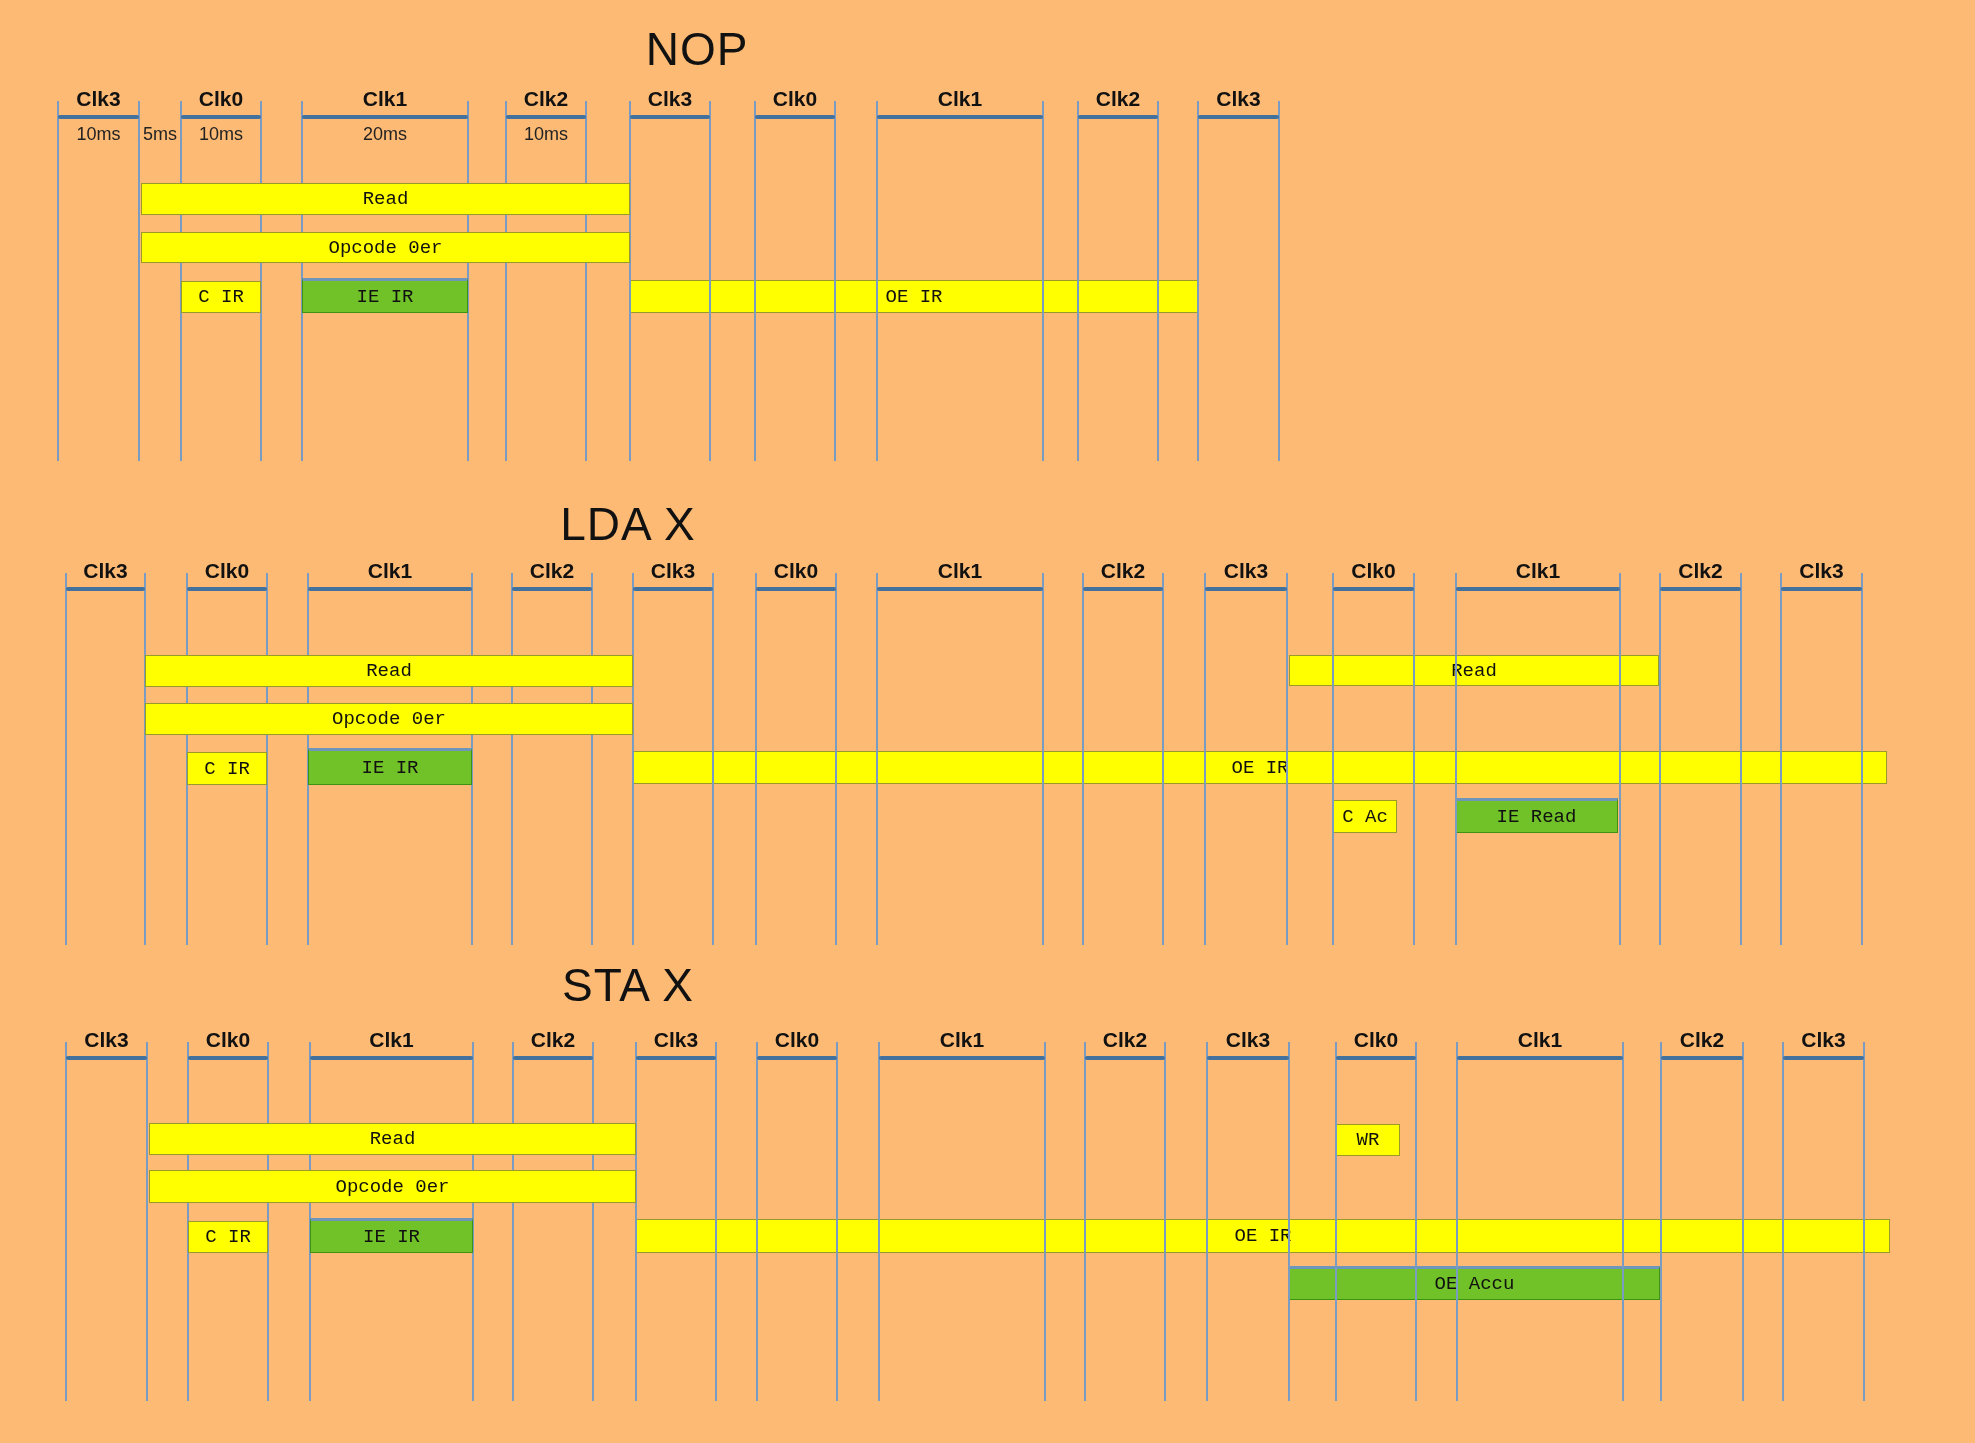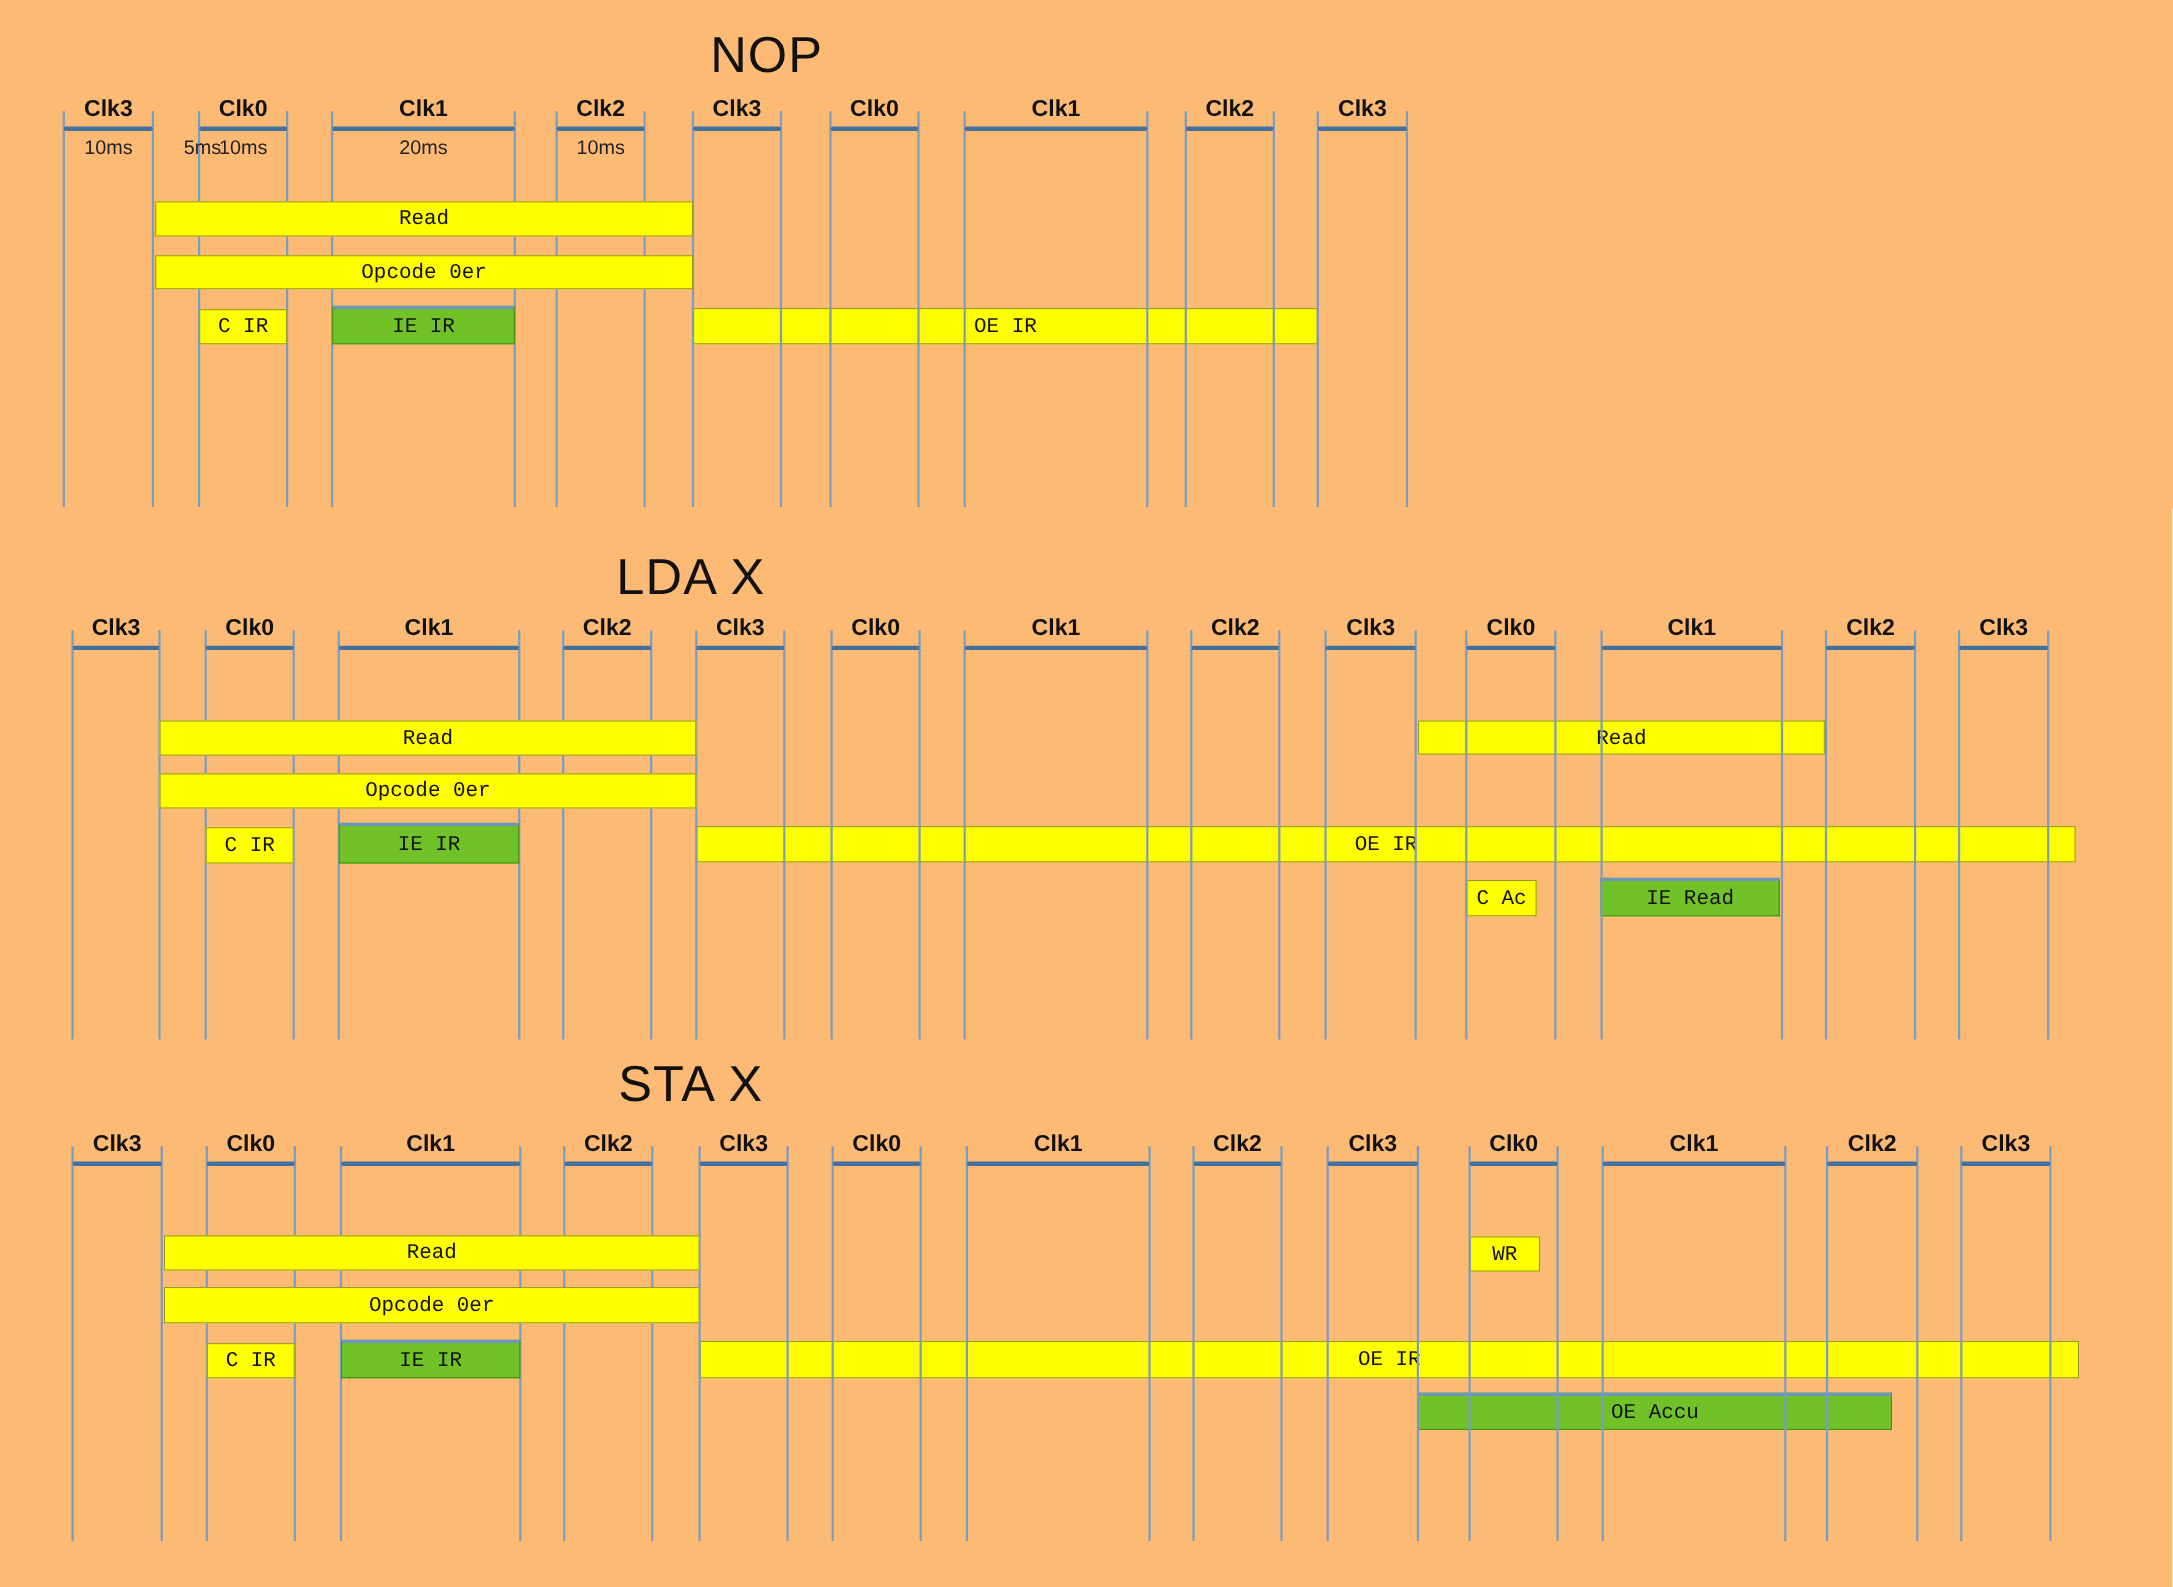--- a/index.html
+++ b/index.html
@@ -41,21 +41,21 @@
     <div class="vline" style="left: 57px; top: 101px; height: 360px; background: rgb(123, 156, 194);"></div>
     <div class="vline" style="left: 138px; top: 101px; height: 360px; background: rgb(123, 156, 194);"></div>
     <div class="hline" style="left: 58px; top: 115px; width: 81px; background: rgb(65, 113, 156);"></div>
     <div class="clock-label" style="left: 98.5px; top: 87px;">Clk3</div>
     <div class="ms-label" style="left: 98.5px; top: 124px;">10ms</div>
     <div class="vline" style="left: 180px; top: 101px; height: 360px; background: rgb(123, 156, 194);"></div>
     <div class="vline" style="left: 260px; top: 101px; height: 360px; background: rgb(123, 156, 194);"></div>
     <div class="hline" style="left: 181px; top: 115px; width: 80px; background: rgb(65, 113, 156);"></div>
     <div class="clock-label" style="left: 221px; top: 87px;">Clk0</div>
     <div class="ms-label" style="left: 221px; top: 124px;">10ms</div>
-    <div class="ms-label" style="left: 160px; top: 124px; margin-left: 24px;">5ms</div>
+    <div class="ms-label" style="left: 160px; top: 124px;">5ms</div>
     <div class="vline" style="left: 301px; top: 101px; height: 360px; background: rgb(123, 156, 194);"></div>
     <div class="vline" style="left: 467px; top: 101px; height: 360px; background: rgb(123, 156, 194);"></div>
     <div class="hline" style="left: 302px; top: 115px; width: 166px; background: rgb(65, 113, 156);"></div>
     <div class="clock-label" style="left: 385px; top: 87px;">Clk1</div>
     <div class="ms-label" style="left: 385px; top: 124px;">20ms</div>
     <div class="vline" style="left: 505px; top: 101px; height: 360px; background: rgb(123, 156, 194);"></div>
     <div class="vline" style="left: 585px; top: 101px; height: 360px; background: rgb(123, 156, 194);"></div>
     <div class="hline" style="left: 506px; top: 115px; width: 80px; background: rgb(65, 113, 156);"></div>
     <div class="clock-label" style="left: 546px; top: 87px;">Clk2</div>
     <div class="ms-label" style="left: 546px; top: 124px;">10ms</div>
@@ -168,21 +168,21 @@
     </div>
     <div class="bar over" style="left: 310px; top: 1218px; width: 163px; height: 35px; background: rgb(112, 194, 40); border-width: 3px 1px 1px; border-style: solid; border-color: rgb(110, 150, 186) rgb(63, 147, 19) rgb(63, 147, 19); border-image: initial;">
       <span>IE IR</span>
     </div>
     <div class="bar under" style="left: 636px; top: 1219px; width: 1254px; height: 34px; background: rgb(255, 255, 0); border: 1px solid rgb(154, 154, 43);">
       <span>OE IR</span>
     </div>
     <div class="bar under" style="left: 1336px; top: 1124px; width: 64px; height: 32px; background: rgb(255, 255, 0); border: 1px solid rgb(154, 154, 43);">
       <span>WR</span>
     </div>
-    <div class="bar under" style="left: 1289px; top: 1266px; width: 431px; height: 34px; background: rgb(112, 194, 40); border-width: 3px 1px 1px; border-style: solid; border-color: rgb(110, 150, 186) rgb(63, 147, 19) rgb(63, 147, 19); border-image: initial;">
+    <div class="bar under" style="left: 1289px; top: 1266px; width: 371px; height: 34px; background: rgb(112, 194, 40); border-width: 3px 1px 1px; border-style: solid; border-color: rgb(110, 150, 186) rgb(63, 147, 19) rgb(63, 147, 19); border-image: initial;">
       <span>OE Accu</span>
     </div>
     <div class="vline" style="left: 65px; top: 1042px; height: 359px; background: rgb(123, 156, 194);"></div>
     <div class="vline" style="left: 146px; top: 1042px; height: 359px; background: rgb(123, 156, 194);"></div>
     <div class="hline" style="left: 66px; top: 1056px; width: 81px; background: rgb(65, 113, 156);"></div>
     <div class="clock-label" style="left: 106.5px; top: 1028px;">Clk3</div>
     <div class="vline" style="left: 187px; top: 1042px; height: 359px; background: rgb(123, 156, 194);"></div>
     <div class="vline" style="left: 267px; top: 1042px; height: 359px; background: rgb(123, 156, 194);"></div>
     <div class="hline" style="left: 188px; top: 1056px; width: 80px; background: rgb(65, 113, 156);"></div>
     <div class="clock-label" style="left: 228px; top: 1028px;">Clk0</div>

